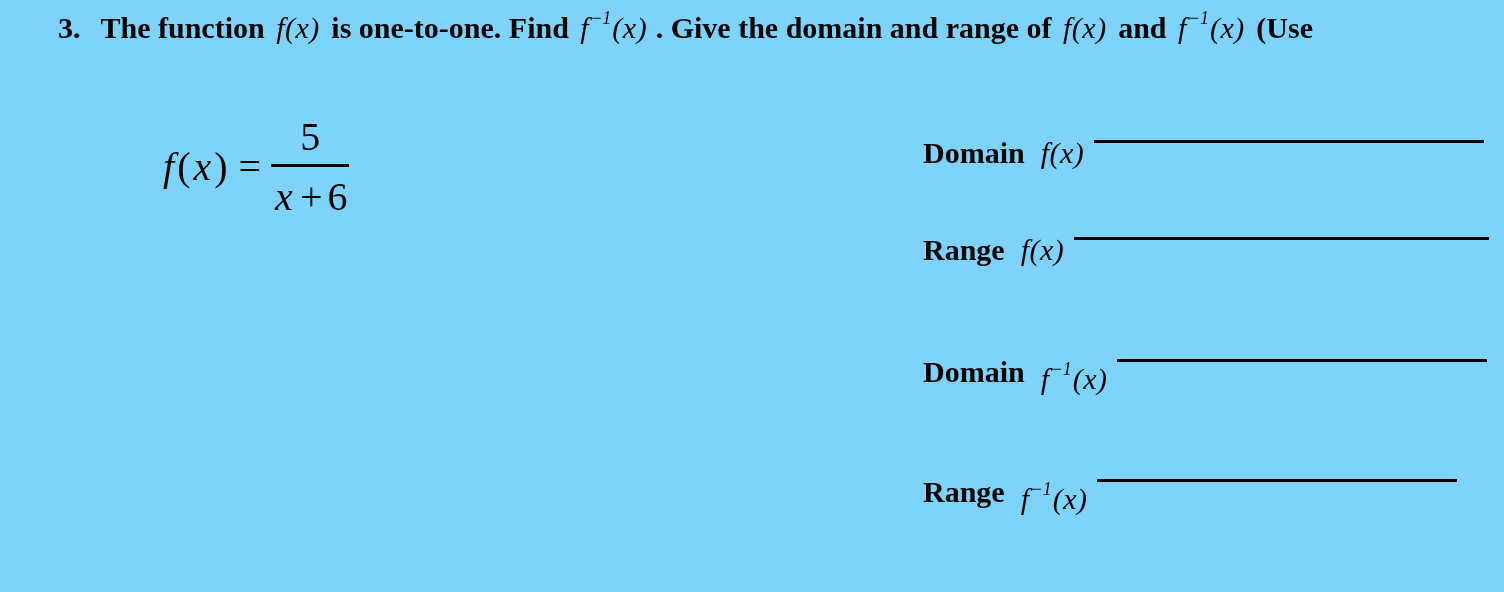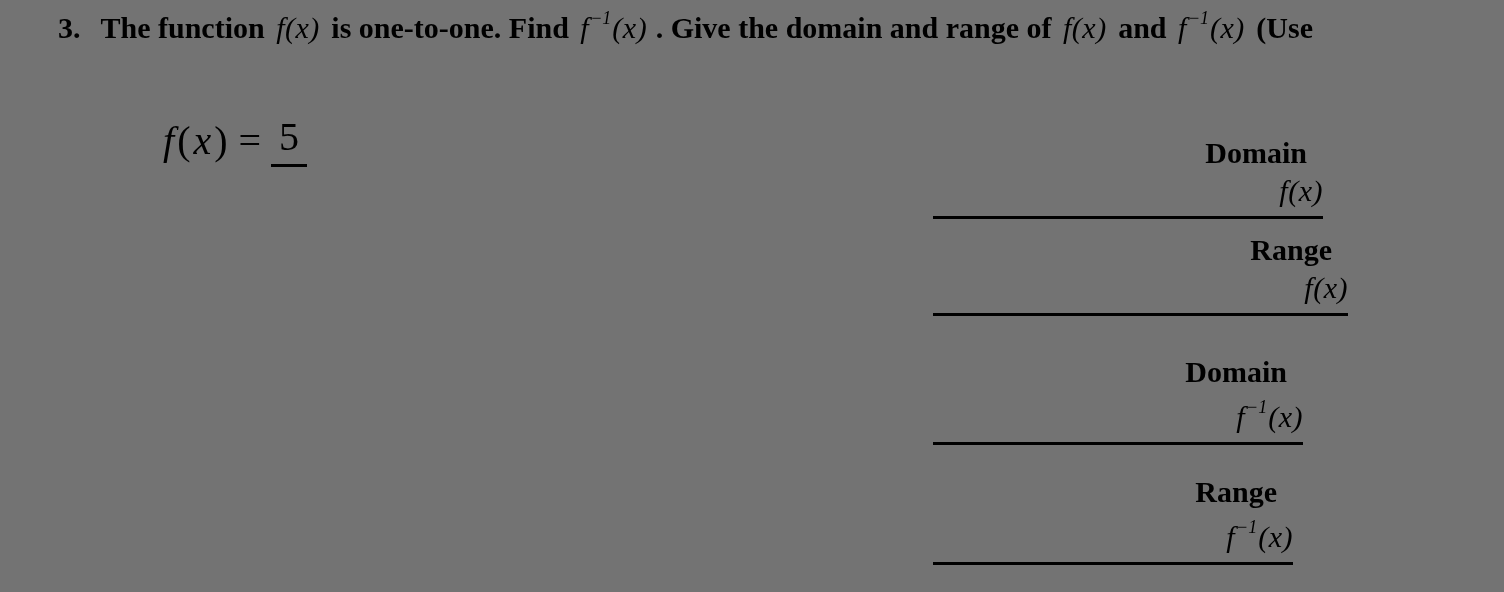--- a/index.html
+++ b/index.html
@@ -2,21 +2,21 @@
 <html><head>
 <meta charset="utf-8">
 <style>
   * { box-sizing: border-box; }
   html, body { margin: 0; padding: 0; background: #ffffff; }
 
   .page {
     position: relative;
     width: 1504px;
     height: 592px;
-    background: #737373;
+    background: #7dd3fc;
     color: #000000;
     font-family: "Liberation Serif", serif;
     overflow: hidden;
   }
 
   .abs { position: absolute; }
 
   
   .stmt {
     font-size: 30px;
@@ -63,25 +63,24 @@
     border-bottom: 3px solid #000000;
     padding: 0 8px 4px 8px;
   }
   .frac .fden { padding: 6px 2px 0 2px; white-space: nowrap; }
   .frac .fden .fvar { font-style: italic; }
   .frac .fden .op { margin: 0 5px; font-style: normal; }
 
   
   .answer-row {
     display: flex;
-    align-items: flex-end;
+    align-items: flex-start;
     font-size: 30px;
     line-height: 38px;
     white-space: nowrap;
-    flex-direction: column;
   }
   .answer-row .label { font-weight: bold; margin-right: 16px; }
   .answer-row .m { padding: 0; }
   .blank {
     display: inline-block;
     height: 2px;
     border-bottom: 3px solid #000000;
     transform: translateY(6px);
     margin-left: 10px;
   }
@@ -105,20 +104,21 @@
 
 
   <div class="abs eq" style="top:113px; left:161px;">
     <span class="fvar">f</span>
       <span class="paren">(</span>
       <span class="fvar">x</span>
       <span class="paren">)</span>
     <span class="equals">=</span>
     <span class="frac">
       <span class="fnum">5</span>
+      <span class="fden"><span class="fvar">x</span><span class="op">+</span><span>6</span></span>
     </span>
   </div>
 
   <div class="abs answer-row" style="top:134px; left:923px;">
     <span class="label">Domain</span>
     <span class="m"><span>f</span><span>(x)</span></span>
     <span class="blank" style="width:390px;"></span>
   </div>
 
   <div class="abs answer-row" style="top:231px; left:923px;">

